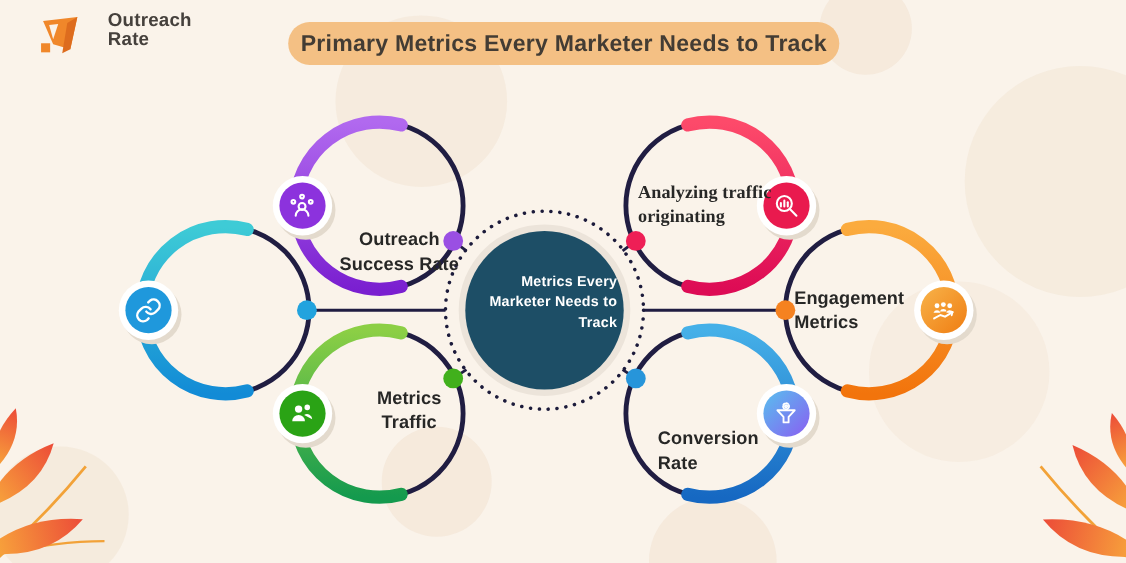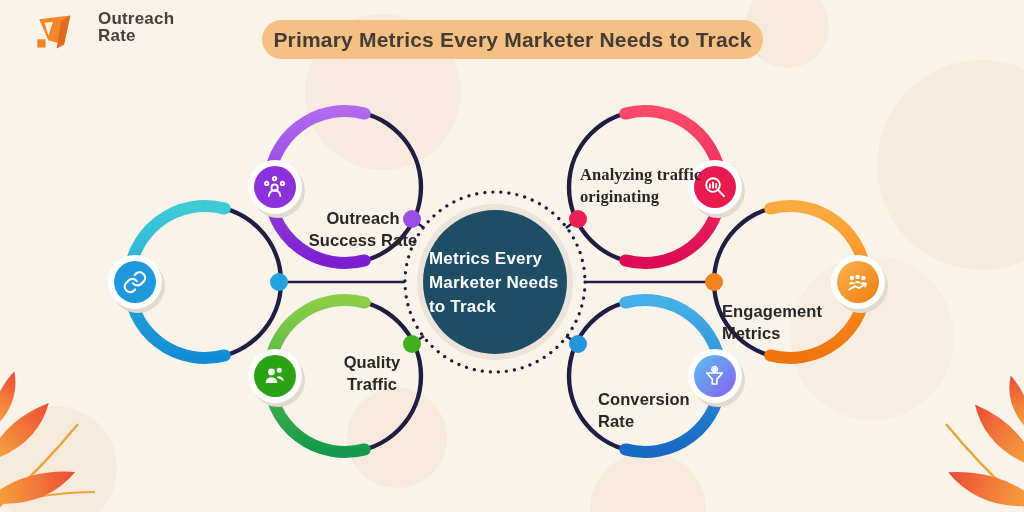--- a/index.html
+++ b/index.html
@@ -21,21 +21,21 @@
   }
   
   .node-label{
     position:absolute; font-weight:bold; color:#272726;
     font-size:16.5px; line-height:1.32; letter-spacing:.1px;
   }
   .t-center{ text-align:center; }
   .t-left{ text-align:left; }
   .center-label{
     position:absolute; left:429px; top:247px; width:132px;
-    text-align:left; font-weight:bold; font-size:17px; line-height:1.42;
+    text-align:right; font-weight:bold; font-size:13px; line-height:1.42;
     color:#ffffff; letter-spacing:.2px;
   }
 </style>
 </head>
 <body>
 
 <div class="stage">
 
   <svg class="layer" width="1024" height="512" viewBox="0 0 1024 512">
     <defs>
@@ -233,23 +233,23 @@
       <div>Outreach</div>
       <div>Rate</div>
     </div>
   </div>
 
   <div class="title-pill">Primary Metrics Every Marketer Needs to Track</div>
 
 
   <div class="node-label t-center" style="left:298px; top:165px; width:130px;margin-top:43px;">Outreach Success Rate</div>
 
-  <div class="node-label t-center" style="left:317px; top:352px; width:110px;">Quality Traffic</div>
+  <div class="node-label t-center" style="left:317px; top:352px; width:110px;">Metrics Traffic</div>
 
   <div class="node-label t-left" style="left:580px; top:164px; width:135px;font-family:Liberation Serif, serif;">Analyzing traffic originating</div>
 
-  <div class="node-label t-left" style="left:722px; top:261px; width:130px;margin-top:40px;">Engagement Metrics</div>
+  <div class="node-label t-left" style="left:722px; top:261px; width:130px;">Engagement Metrics</div>
 
   <div class="node-label t-left" style="left:598px; top:353px; width:118px;margin-top:36px;">Conversion Rate</div>
 
   <div class="center-label">Metrics Every Marketer Needs to Track</div>
 
 </div>
 
 </body></html>

